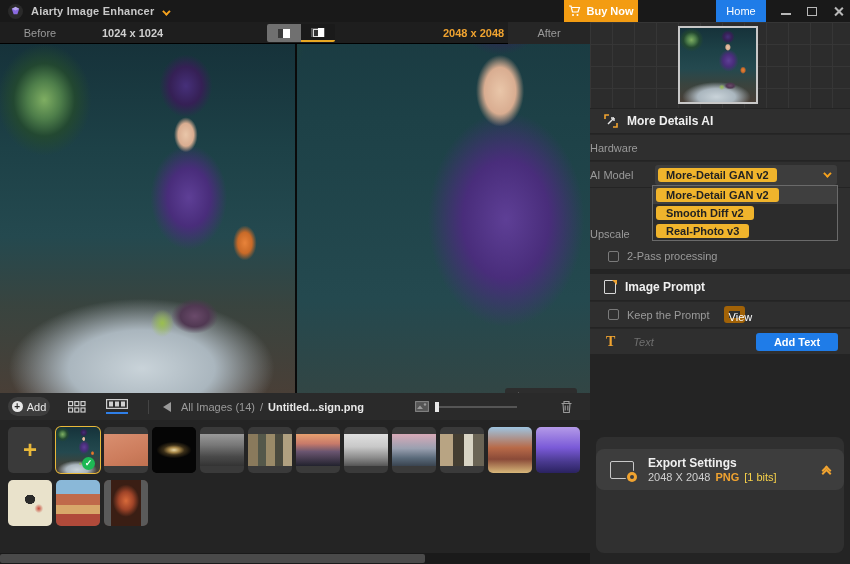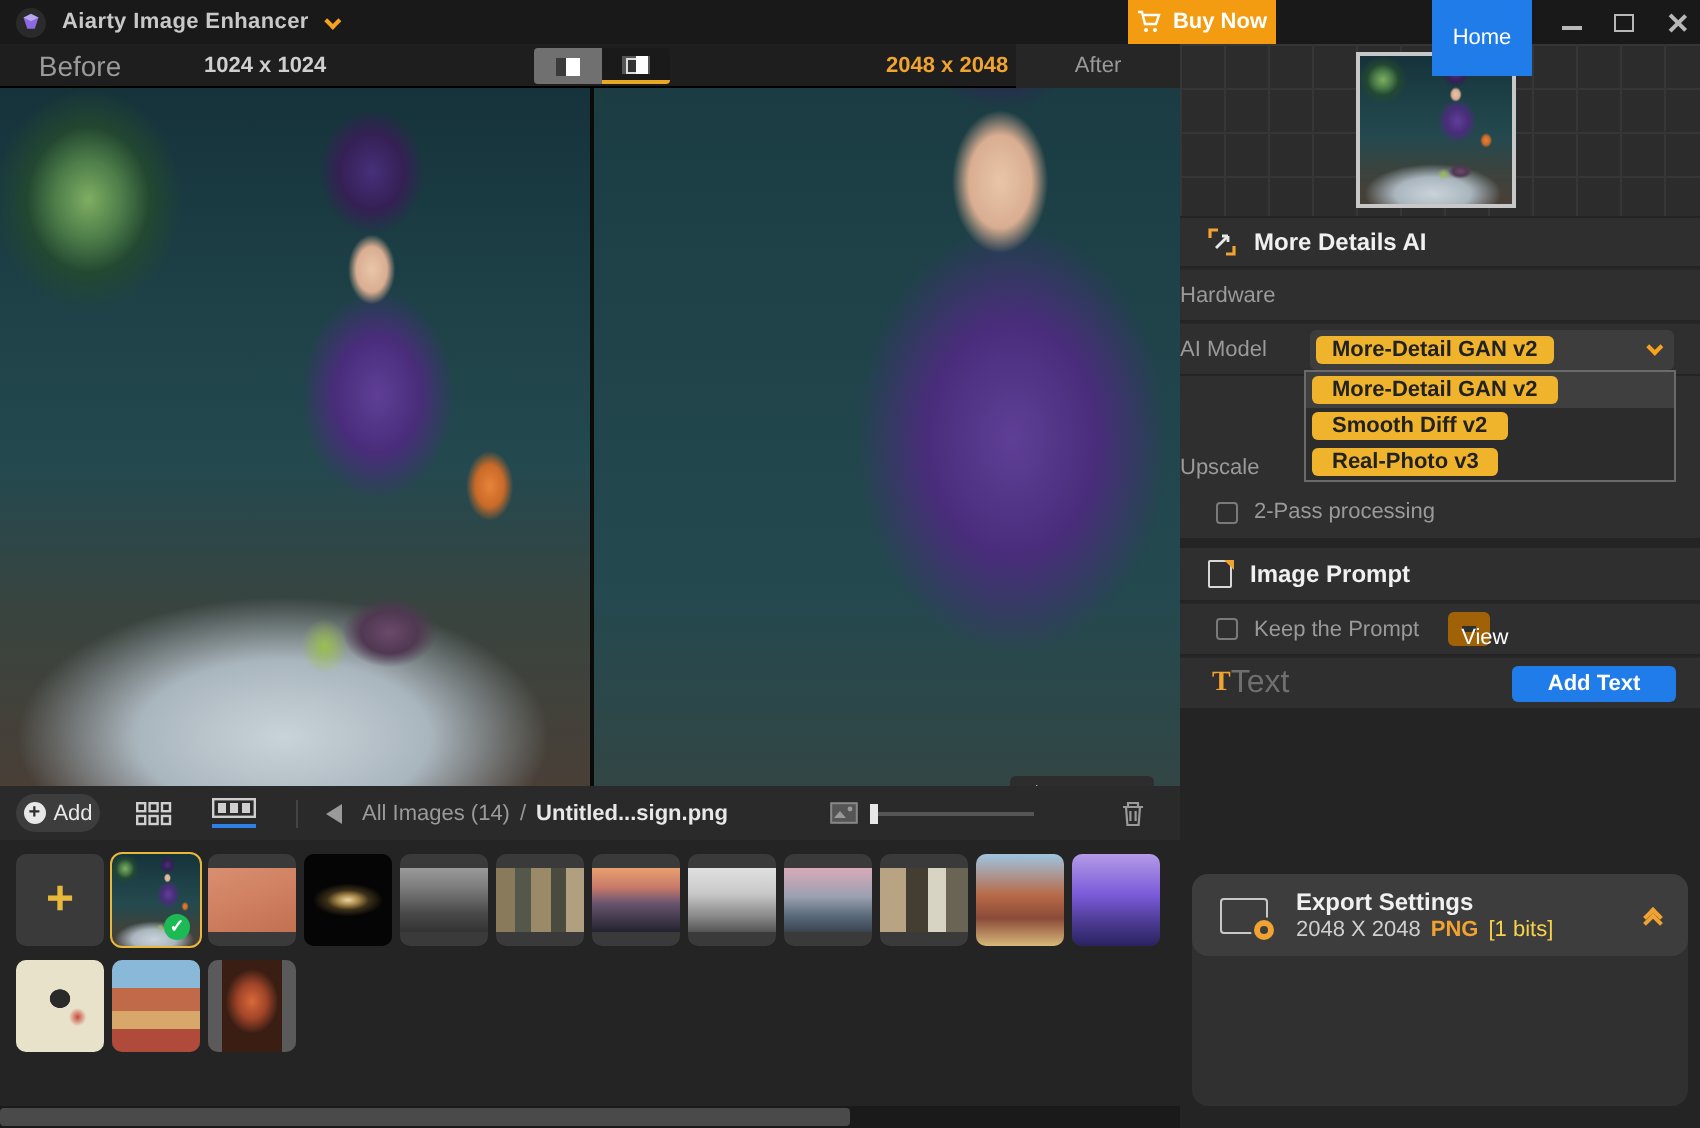--- a/index.html
+++ b/index.html
@@ -6,32 +6,32 @@
   html,body { width:850px; height:564px; background:#111; font-family:"Liberation Sans", sans-serif; overflow:hidden; }
   .app { position:relative; width:850px; height:564px; background:#1c1c1c; overflow:hidden; }
 
   
   .titlebar { position:absolute; left:0; top:0; width:850px; height:22px; background:#191919; display:flex; align-items:center; z-index:30; }
   .logo { width:15px; height:15px; margin-left:8px; }
   .app-title { color:#c8c8c8; font-size:11px; font-weight:bold; margin-left:8px; letter-spacing:.2px; }
   .title-chevron { margin-left:8px; }
   .chev { display:inline-block; width:6px; height:6px; border-right:2px solid #f6a21d; border-bottom:2px solid #f6a21d; transform:rotate(45deg) translateY(-2px); }
   .buy-now { position:absolute; left:564px; top:0; width:74px; height:22px; background:#f39c12; color:#fff; font-size:11px; font-weight:bold; border:none; display:flex; align-items:center; justify-content:center; gap:5px; cursor:pointer; }
-  .home-btn { position:absolute; left:716px; top:0; width:50px; height:38px; background:#1f7ce8; color:#fff; font-size:11px; border:none; display:flex; align-items:center; justify-content:center; cursor:pointer; }
+  .home-btn { position:absolute; left:716px; top:0; width:50px; height:22px; background:#1f7ce8; color:#fff; font-size:11px; border:none; display:flex; align-items:center; justify-content:center; cursor:pointer; }
   .win-controls { position:absolute; right:6px; top:0; height:22px; display:flex; align-items:center; gap:16px; }
   .wc { color:#b8b8b8; font-size:12px; width:12px; height:12px; display:flex; align-items:center; justify-content:center; cursor:pointer; }
   .wc-min { border-bottom:2px solid #b8b8b8; height:7px; width:10px; }
   .wc-max { border:1.5px solid #b8b8b8; width:10px; height:9px; }
   .wc-close { position:relative; width:11px; height:11px; }
   .wc-close:before,.wc-close:after { content:""; position:absolute; left:5px; top:0; width:1.5px; height:11px; background:#b8b8b8; }
   .wc-close:before { transform:rotate(45deg);} .wc-close:after { transform:rotate(-45deg);}
 
   
   .tabbar { position:absolute; left:0; top:22px; width:590px; height:22px; background:#1e1e1e; border-bottom:1px solid #000; display:flex; align-items:center; z-index:20; }
-  .tab-before { width:80px; text-align:center; color:#9a9a9a; font-size:14px; cursor:pointer; }
+  .tab-before { width:80px; text-align:center; color:#9a9a9a; font-size:11px; cursor:pointer; }
   .tab-size-before { color:#cfcfcf; font-size:11px; font-weight:bold; margin-left:22px; }
   .view-toggles { position:absolute; left:267px; top:2px; display:flex; height:18px; }
   .vt { width:34px; height:18px; display:flex; align-items:center; justify-content:center; cursor:pointer; }
   .vt-single { background:#707070; border-radius:2px 0 0 2px; }
   .vt-split  { background:#1a1a1a; border-bottom:2px solid #e8a823; border-radius:0 2px 2px 0; }
   .vt-ic1 { width:12px; height:9px; background:#3a3a3a; position:relative; }
   .vt-ic1:after { content:""; position:absolute; right:0; top:0; width:7px; height:9px; background:#fff; }
   .vt-ic2 { width:14px; height:9px; background:#555; position:relative; }
   .vt-ic2:before { content:""; position:absolute; left:2px; top:1.5px; width:5px; height:6px; border:1px solid #ddd; background:#333; }
   .vt-ic2:after { content:""; position:absolute; right:1px; top:0; width:6px; height:9px; background:#fff; }
@@ -130,29 +130,29 @@
   .chk-label { color:#9a9a9a; font-size:11px; margin-left:8px; }
   .dropdown-list { position:absolute; left:62px; top:163px; width:186px; height:56px; background:#2c2c2c; border:1px solid #6a6a6a; z-index:5; display:flex; flex-direction:column; }
   .dd-item { flex:1; display:flex; align-items:center; padding-left:3px; cursor:pointer; }
   .dd-item.hl { background:#3f3f3f; }
   .dd-pill { background:#f0b42c; color:#222; font-size:11px; font-weight:bold; border-radius:3px; padding:1px 10px; }
 
   .hdr-prompt { top:252px; height:26px; }
   .doc-icon { position:relative; width:12px; height:14px; border:1.5px solid #d8d8d8; border-radius:1px; background:#2f2f2f; }
   .doc-icon:after { content:""; position:absolute; right:-1.5px; top:-1.5px; width:0; height:0; border-top:5px solid #f0a330; border-left:5px solid transparent; }
   .row-keep { top:279px; height:26px; border-top:1px solid #272727; }
-  .view-btn { margin-left:14px; width:21px; height:17px; background:transparent; border:7px solid #a16207; border-radius:3px; color:#fff; font-size:11px; cursor:pointer; }
+  .view-btn { margin-left:14px; width:21px; height:17px; background:transparent; border:5px solid #a16207; border-radius:3px; color:#fff; font-size:11px; cursor:pointer; }
   .row-text { top:306px; height:26px; border-top:1px solid #272727; }
   .t-icon { margin-left:16px; color:#f0a330; font-size:14px; font-weight:bold; font-family:"Liberation Serif", serif; }
-  .text-label { color:#6f6f6f; font-size:16px; margin-left:0; }
+  .text-label { color:#6f6f6f; font-size:11px; margin-left:18px;font-style:italic; }
   .add-text-btn { position:absolute; right:12px; width:82px; height:18px; background:#1f7ce8; border:none; border-radius:3px; color:#fff; font-size:11px; font-weight:bold; cursor:pointer; }
 
   
   .export-wrap { position:absolute; left:6px; top:415px; width:248px; height:116px; background:#303030; border-radius:8px; }
-  .export-panel { position:absolute; left:0; top:0; width:248px; height:41px; background:#3d3d3d; border-radius:8px; display:flex; align-items:center; cursor:pointer; }
+  .export-panel { position:absolute; left:0; top:12px; width:248px; height:41px; background:#3d3d3d; border-radius:8px; display:flex; align-items:center; cursor:pointer; }
   .exp-icon { margin-left:14px; position:relative; width:24px; height:18px; border:1.5px solid #c8c8c8; border-radius:2px; }
   .exp-gear { position:absolute; right:-4px; bottom:-4px; width:10px; height:10px; border-radius:50%; background:#f0a330; box-shadow:0 0 0 1.5px #3d3d3d; }
   .exp-gear:after { content:""; position:absolute; left:3px; top:3px; width:4px; height:4px; border-radius:50%; background:#3d3d3d; }
   .exp-texts { margin-left:14px; display:flex; flex-direction:column; gap:1px; }
   .exp-title { color:#f0f0f0; font-size:12px; font-weight:bold; }
   .exp-sub { font-size:11px; color:#cfcfcf; display:flex; gap:5px; }
   .exp-fmt { color:#f0a330; font-weight:bold; }
   .exp-bits { color:#f8d24a; }
   .collapse { margin-left:auto; margin-right:14px; display:flex; flex-direction:column; gap:-2px; cursor:pointer; }
   .collapse .c { width:7px; height:7px; border-left:2px solid #f0a330; border-top:2px solid #f0a330; transform:rotate(45deg); margin-bottom:-4px; }

